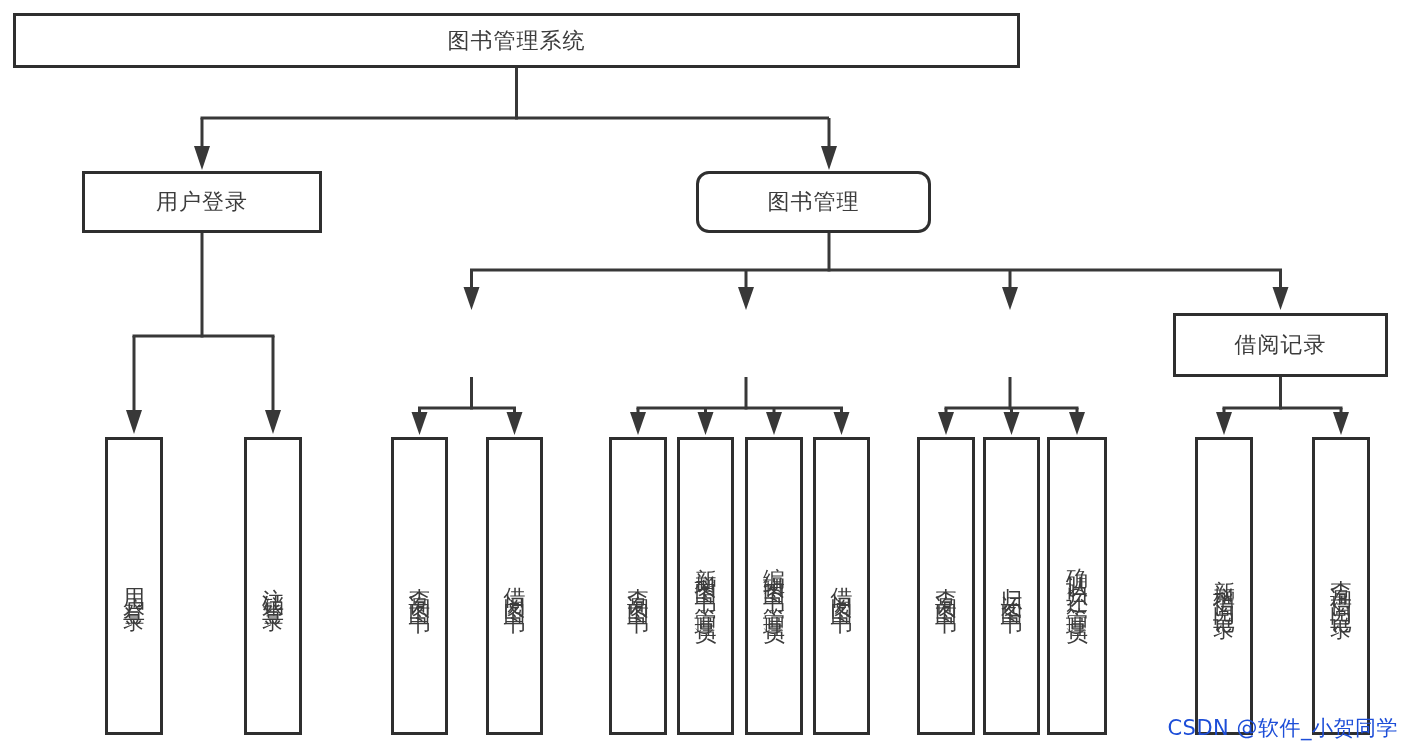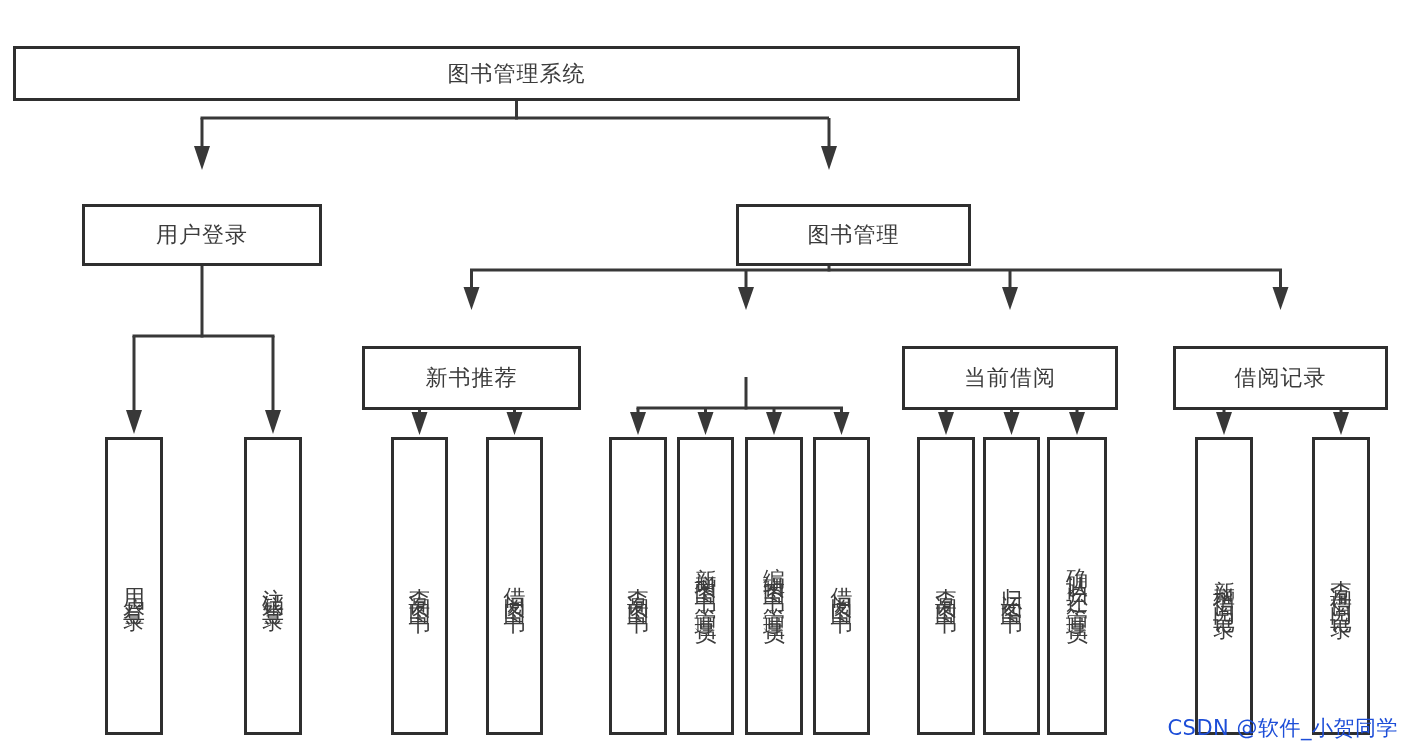--- a/index.html
+++ b/index.html
@@ -18,21 +18,20 @@
     background:#ffffff;
     color:#3c3c3c;
     display:flex;
     align-items:center;
     justify-content:center;
     text-align:center;
   }
   .hbox{
     font-size:22px;
     letter-spacing:1px;
-    margin-top:33px;
   }
   .vbox{
     writing-mode:vertical-rl;
     text-orientation:mixed;
     font-size:22px;
     letter-spacing:8px;
     line-height:1;
     padding:4px 0;
   }
   .watermark{
@@ -124,24 +123,22 @@
         <polygon points="1216,412 1232,412 1224,435" stroke="none"></polygon>
         <line x1="1341" y1="408" x2="1341" y2="414"></line>
         <polygon points="1333,412 1349,412 1341,435" stroke="none"></polygon>
       </g>
     </g>
   </svg>
 
   <div class="node hbox" style="left:13px;top:13px;width:1007px;height:55px;">图书管理系统</div>
 
   <div class="node hbox" style="left:82px;top:171px;width:240px;height:62px;">用户登录</div>
-  <div class="node hbox" style="left:736px;top:171px;width:235px;height:62px;">图书管理</div>
+  <div class="node hbox" style="left:696px;top:171px;width:235px;height:62px;border-radius:13px;">图书管理</div>
 
-  <div class="node hbox" style="left:362px;top:313px;width:219px;height:64px;">新书推荐</div>
-  <div class="node hbox" style="left:902px;top:313px;width:216px;height:64px;">当前借阅</div>
   <div class="node hbox" style="left:1173px;top:313px;width:215px;height:64px;">借阅记录</div>
 
   <div class="node vbox" style="left:105px;top:437px;width:58px;height:298px;">用户登录</div>
   <div class="node vbox" style="left:244px;top:437px;width:58px;height:298px;">注销登录</div>
 
   <div class="node vbox" style="left:391px;top:437px;width:57px;height:298px;">查询图书</div>
   <div class="node vbox" style="left:486px;top:437px;width:57px;height:298px;">借阅图书</div>
 
   <div class="node vbox" style="left:609px;top:437px;width:58px;height:298px;">查询图书</div>
   <div class="node vbox" style="left:677px;top:437px;width:57px;height:298px;">新增图书（管理员）</div>

